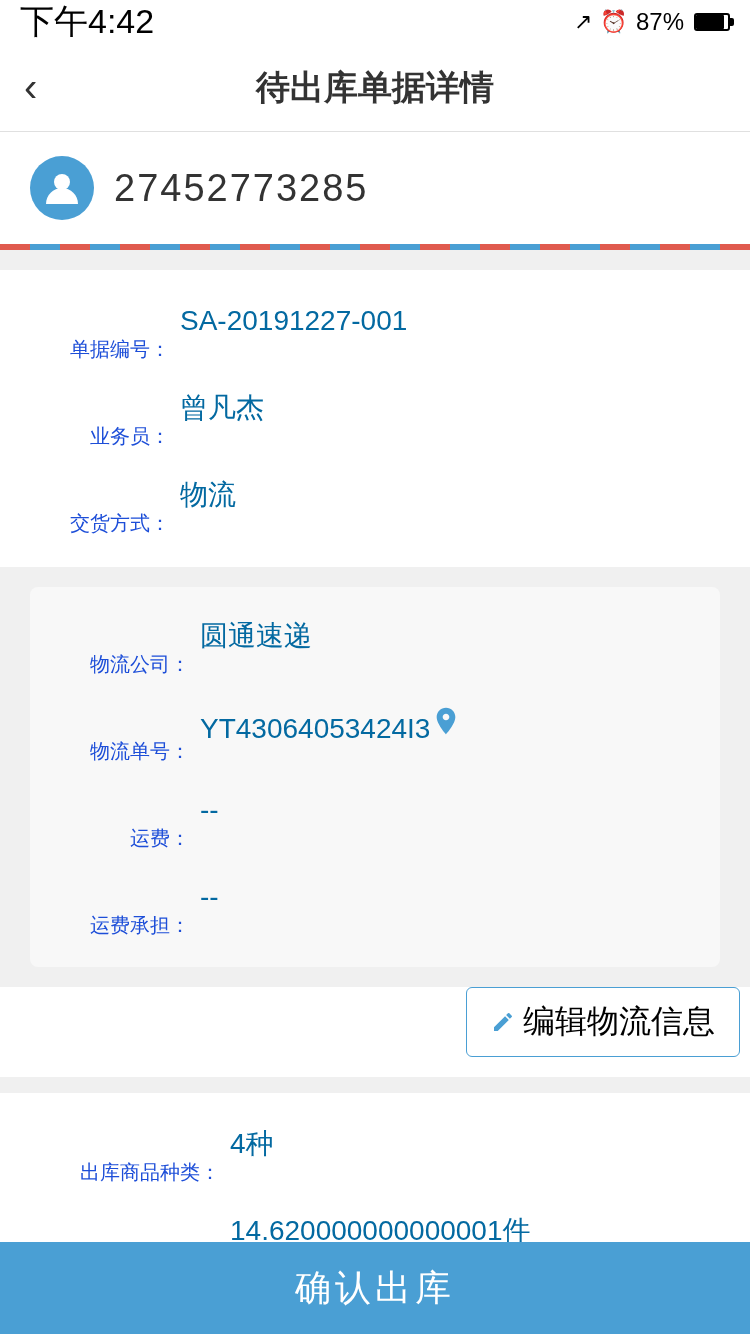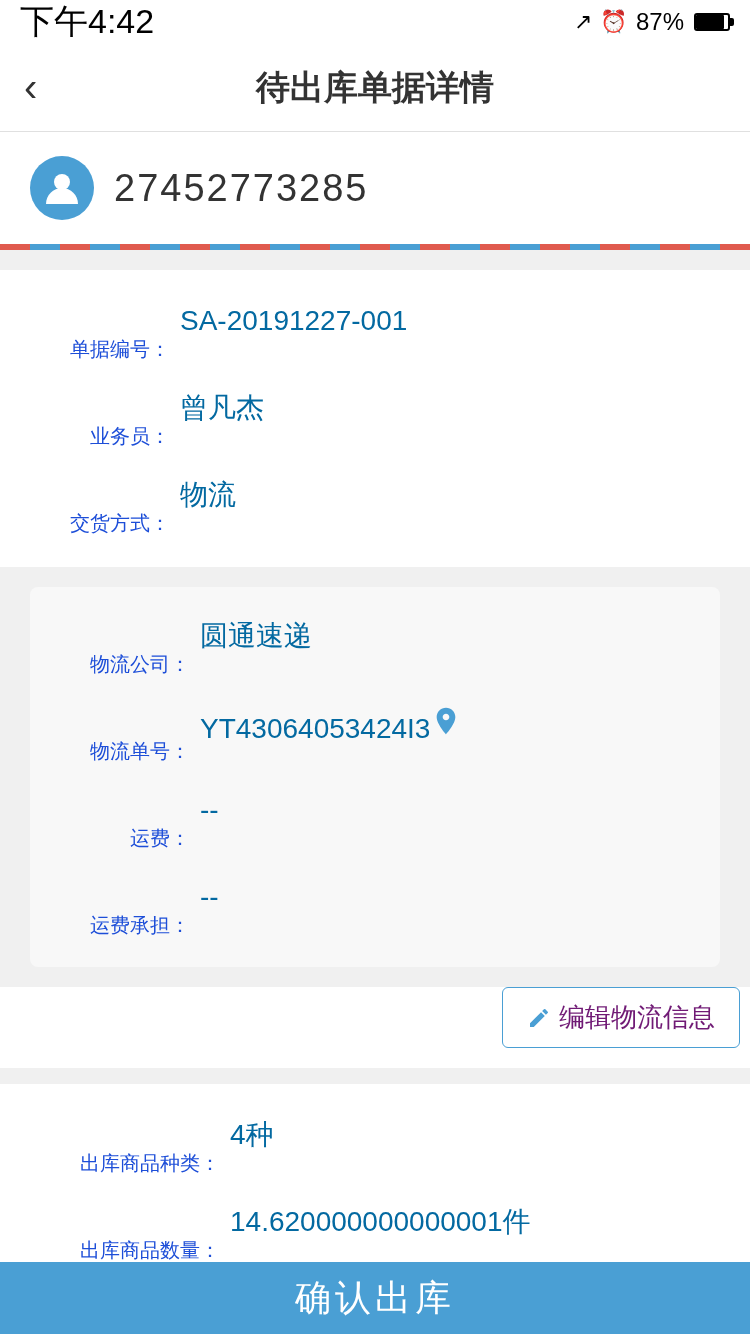--- a/index.html
+++ b/index.html
@@ -152,24 +152,24 @@
 
     
     .edit-btn-row {
       display: flex;
       justify-content: flex-end;
       margin-top: 20px;
       padding-right: 10px;
     }
     .edit-btn {
       border: 1px solid #4a9fd4;
-      color: #701a75;
+      color: #000000;
       border-radius: 6px;
       padding: 12px 24px;
-      font-size: 26px;
+      font-size: 32px;
       display: flex;
       align-items: center;
       gap: 8px;
       background: #fff;
       cursor: pointer;
     }
     .edit-btn svg { width: 24px; height: 24px; fill: #4a9fd4; }
 
     
     .h-separator {
@@ -210,21 +210,21 @@
       flex: 1;
       min-height: 160px;
     }
 
     
     .bottom-bar {
       position: fixed;
       bottom: 0;
       left: 0;
       width: 750px;
-      height: 72px;
+      height: 92px;
       background: #4a9fd4;
       display: flex;
       align-items: center;
       justify-content: center;
       cursor: pointer;
     }
     .confirm-btn-text {
       color: #fff;
       font-size: 36px;
       font-weight: 500;

